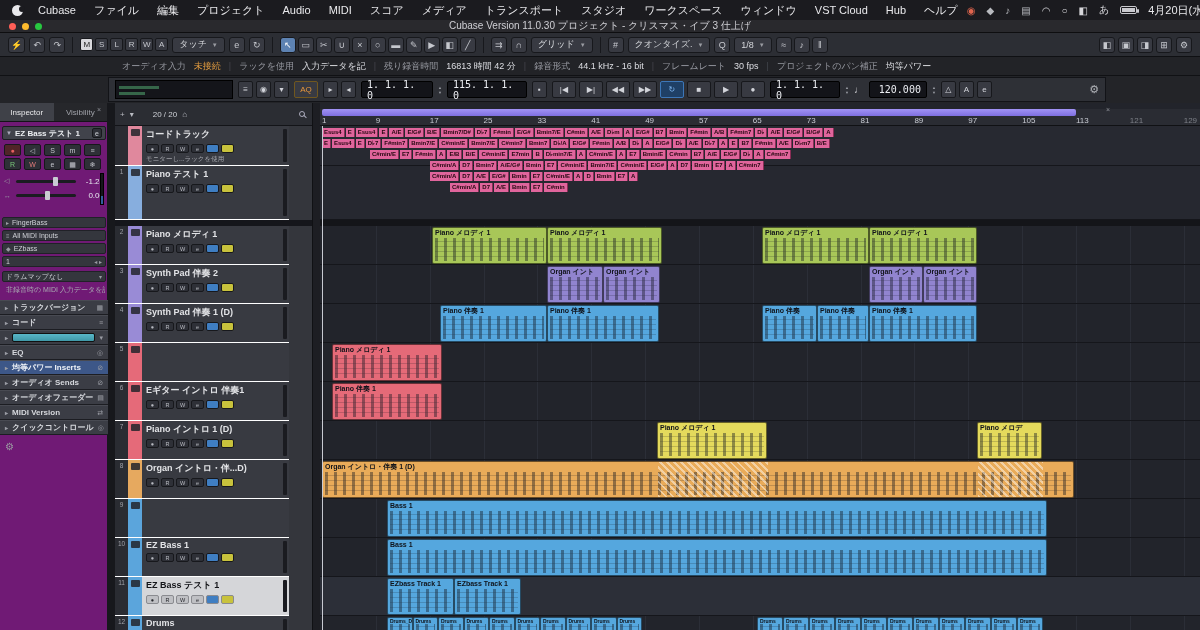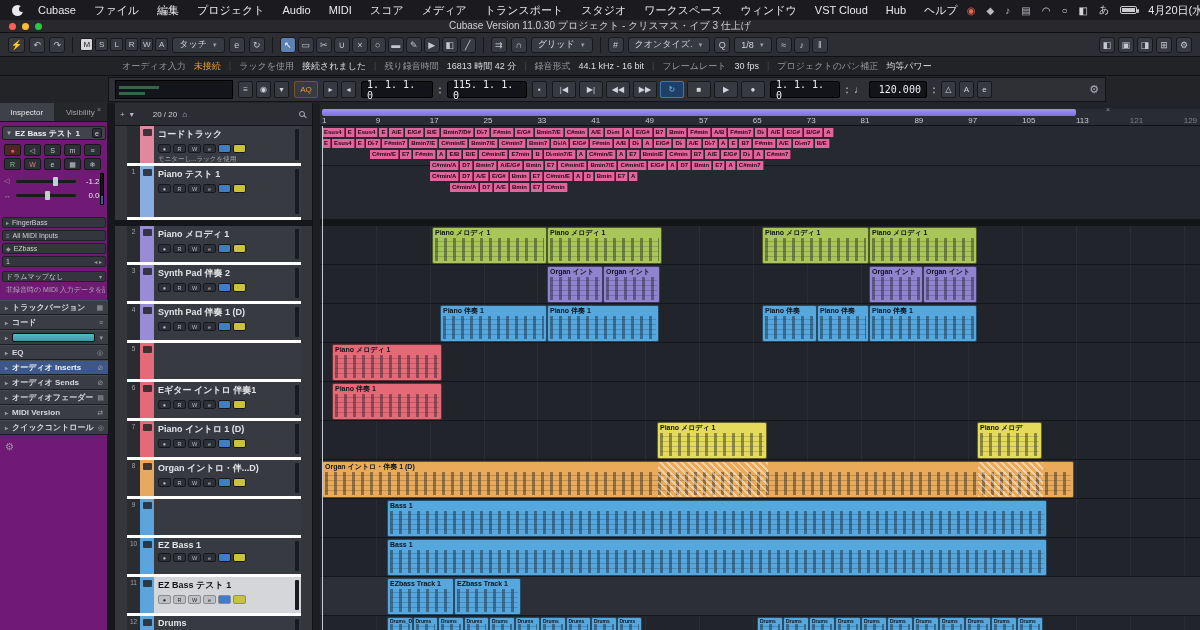--- a/index.html
+++ b/index.html
@@ -88,21 +88,21 @@
 .isec .cbar{flex:1;height:9px;background:linear-gradient(#59b7c8,#3f98a8);border:1px solid #111;border-radius:2px}
 .igear{position:absolute;left:5px;top:338px;font-size:10px;color:#9a9ca2}
 
 .tl-gutter{position:absolute;left:108px;top:0;width:7px;height:527px;background:#17181c}
 .tracklist{position:absolute;left:115px;top:0;width:198px;height:527px;background:#34363c;overflow:hidden;border-right:1px solid #101114}
 .tl-head{position:absolute;left:0;top:0;width:198px;height:23px;background:#2b2d33;border-bottom:1px solid #131418;display:flex;align-items:center;gap:5px;padding:0 5px;font-size:8px;color:#b9bbc2}
 .tl-head .cnt{margin-left:14px;color:#cfd1d7}
 .tl-head .hic{font-size:8px}
 .mag{width:6px;height:6px;border:1px solid #aab;border-radius:50%;position:relative;margin-left:auto;margin-right:3px}
 .mag::after{content:"";position:absolute;width:4px;height:1px;background:#aab;transform:rotate(45deg);right:-3px;bottom:-1px}
-.trow{position:absolute;left:12px;width:174px;display:flex;background:#383a41;border-bottom:3px solid #ffffff;overflow:hidden}
+.trow{position:absolute;left:0;width:174px;display:flex;background:#383a41;border-bottom:1px solid #ffffff;overflow:hidden}
 .trow.sel{background:#d5d6d9}
 .tnum{width:13px;background:#2a2c32;color:#9fa1a8;font-size:6.5px;text-align:center;padding-top:2px;flex:none}
 .tstrip{width:14px;flex:none}
 .tstrip i{display:block;margin:3px auto 0;width:9px;height:7px;background:#23252b;border-radius:1px;opacity:.85}
 .tbody{flex:1;pad:0;position:relative;padding:2px 4px;overflow:hidden}
 .tname{font-size:9px;font-weight:bold;color:#e2e3e6;white-space:nowrap;overflow:hidden}
 .sel .tname{color:#141519}
 .tbtns{display:flex;gap:2px;margin-top:3px}
 .tkb{width:13px;height:9px;background:#2e3037;border:1px solid #17181c;border-radius:2px;color:#b9bbc2;font-size:5.5px;line-height:8px;text-align:center;flex:none}
 .sel .tkb{background:#bfc0c4;color:#26272c;border-color:#8a8b90}
@@ -250,21 +250,21 @@
       <span class="tbtn">⚙</span>
     </div>
   </div>
 
   <div class="status">
     <span class="mrow">
         <span class="slabel">オーディオ入力</span>
         <span class="sval alert">未接続</span>
         <span class="ssep">|</span>
         <span class="slabel">ラックを使用</span>
-        <span class="sval">接続されました</span>
+        <span class="sval">入力データを記</span>
         <span class="ssep">|</span>
         <span class="slabel">残り録音時間</span>
         <span class="sval">16813 時間 42 分</span>
         <span class="ssep">|</span>
         <span class="slabel">録音形式</span>
         <span class="sval">44.1 kHz - 16 bit</span>
         <span class="ssep">|</span>
         <span class="slabel">フレームレート</span>
         <span class="sval">30 fps</span>
         <span class="ssep">|</span>
@@ -414,21 +414,21 @@
             <span class="cbar"></span>
             <span class="sic">▾</span>
           </div>
           <div class="isec" style="top: 242px;">
             <span class="sarr">▸</span>
             <span>EQ</span>
             <span class="sic">◎</span>
           </div>
           <div class="isec tint" style="top: 257px;">
             <span class="sarr">▸</span>
-            <span>オーディオ Inserts</span>
+            <span>均等パワー Inserts</span>
             <span class="sic">⊘</span>
           </div>
           <div class="isec" style="top: 272px;">
             <span class="sarr">▸</span>
             <span>オーディオ Sends</span>
             <span class="sic">⊘</span>
           </div>
           <div class="isec" style="top: 287px;">
             <span class="sarr">▸</span>
             <span>オーディオフェーダー</span>

